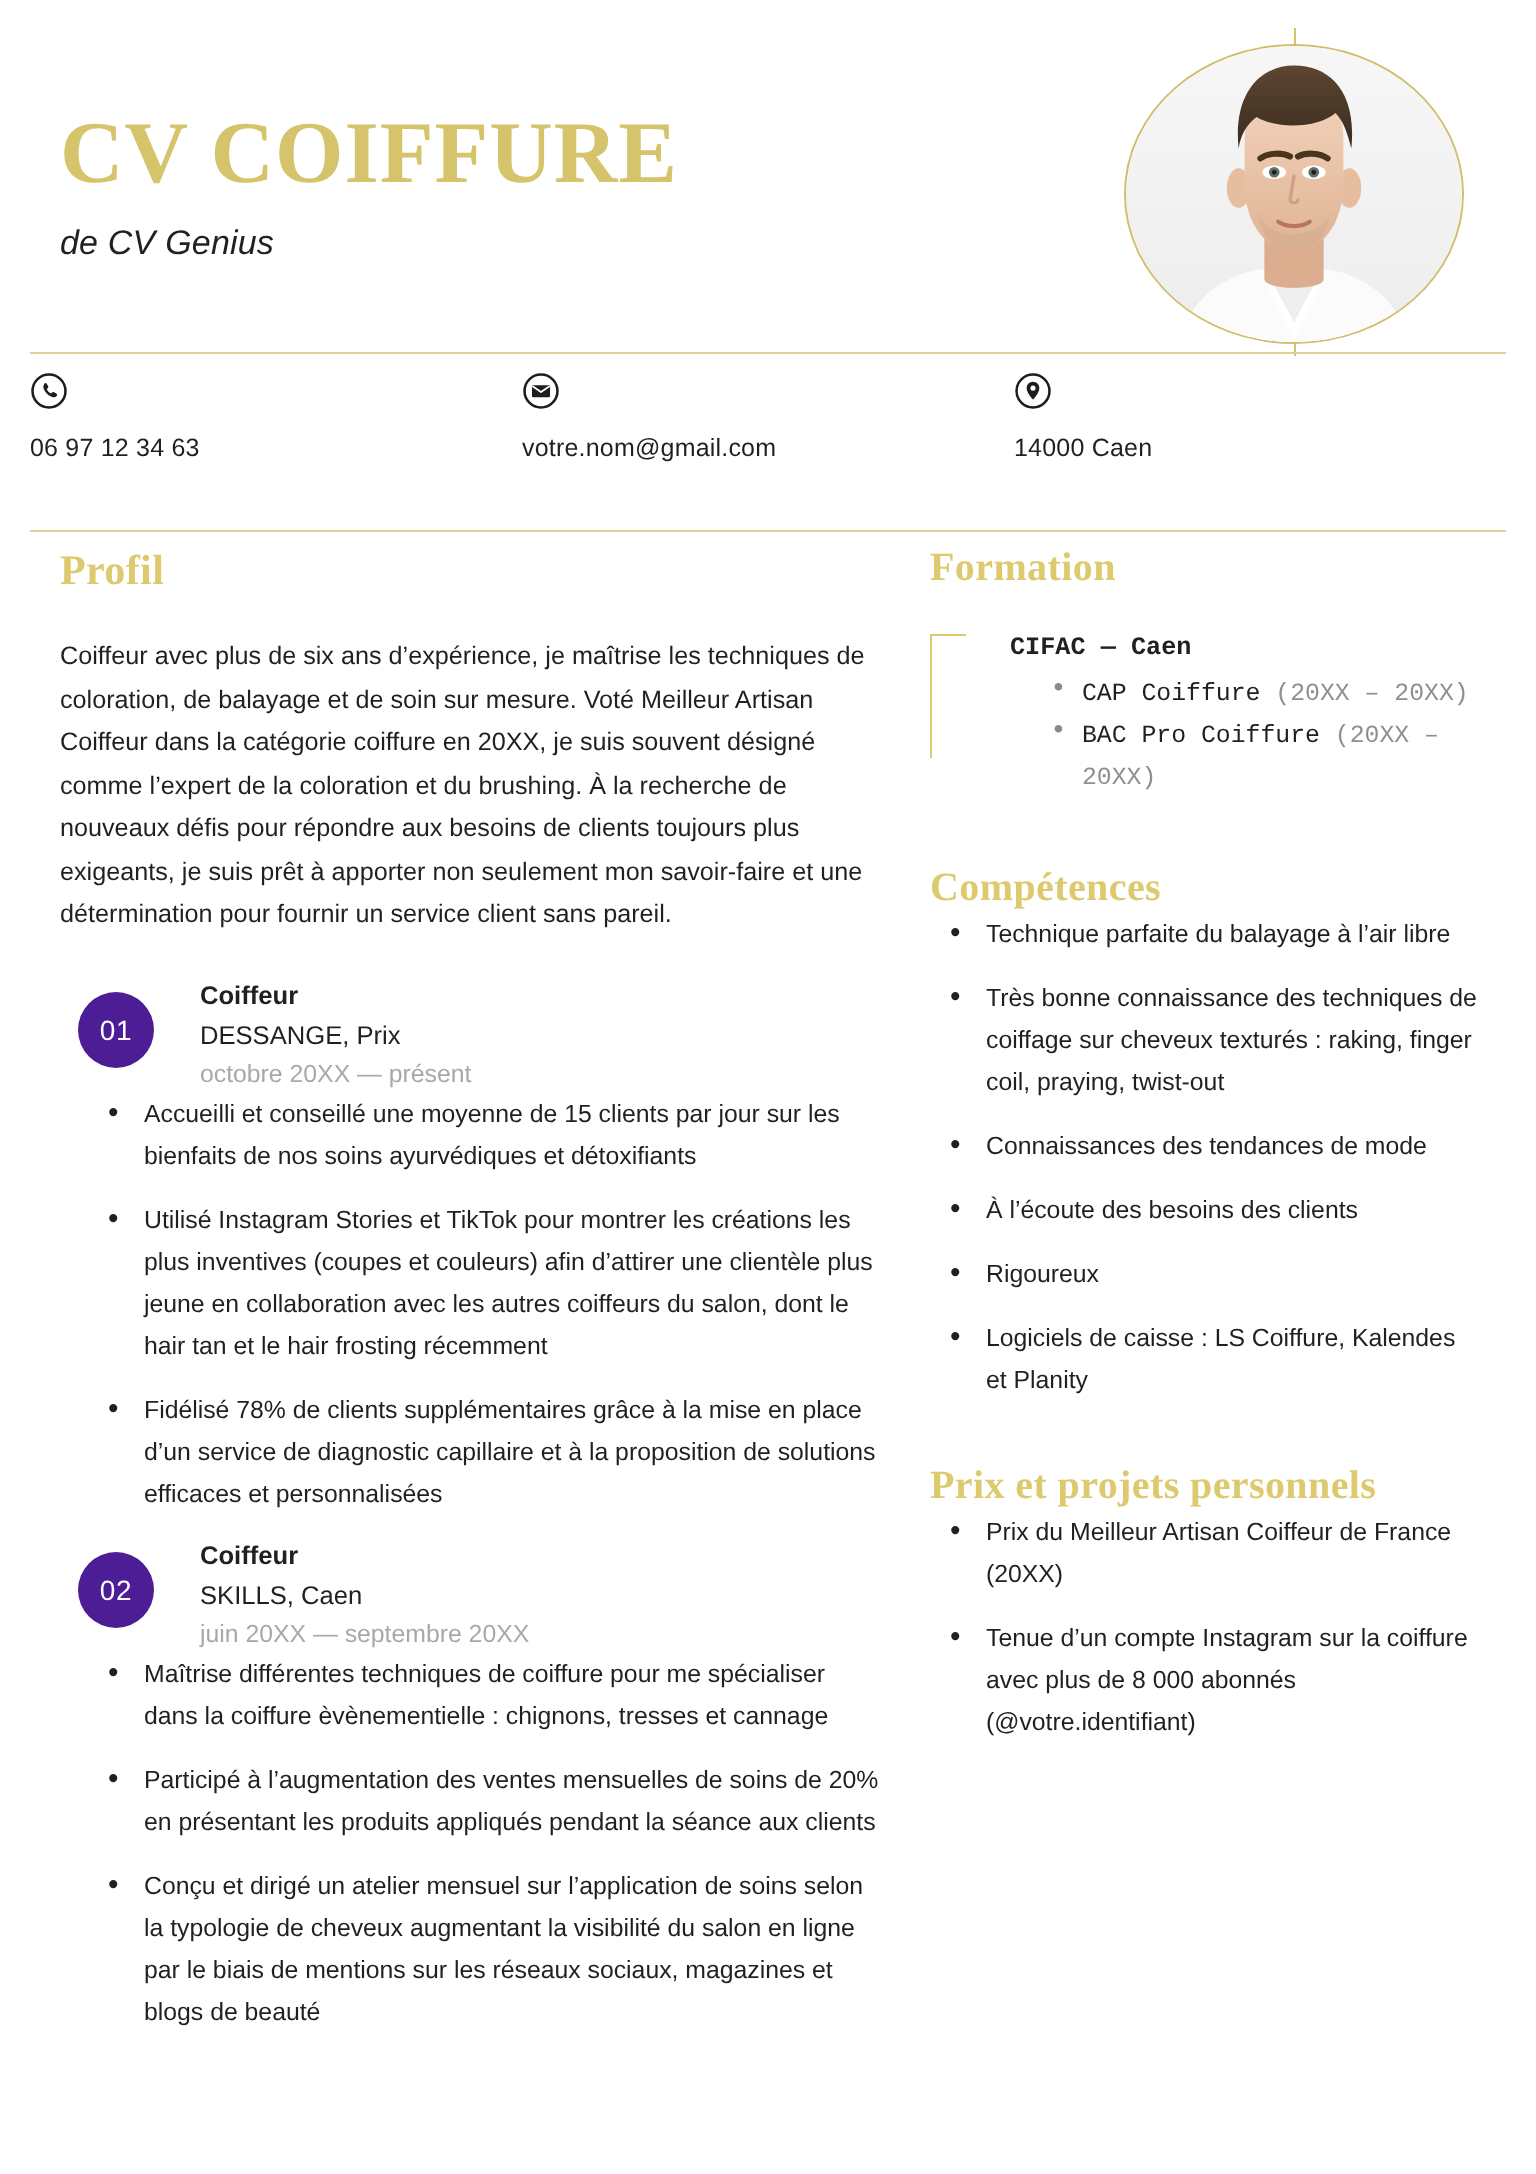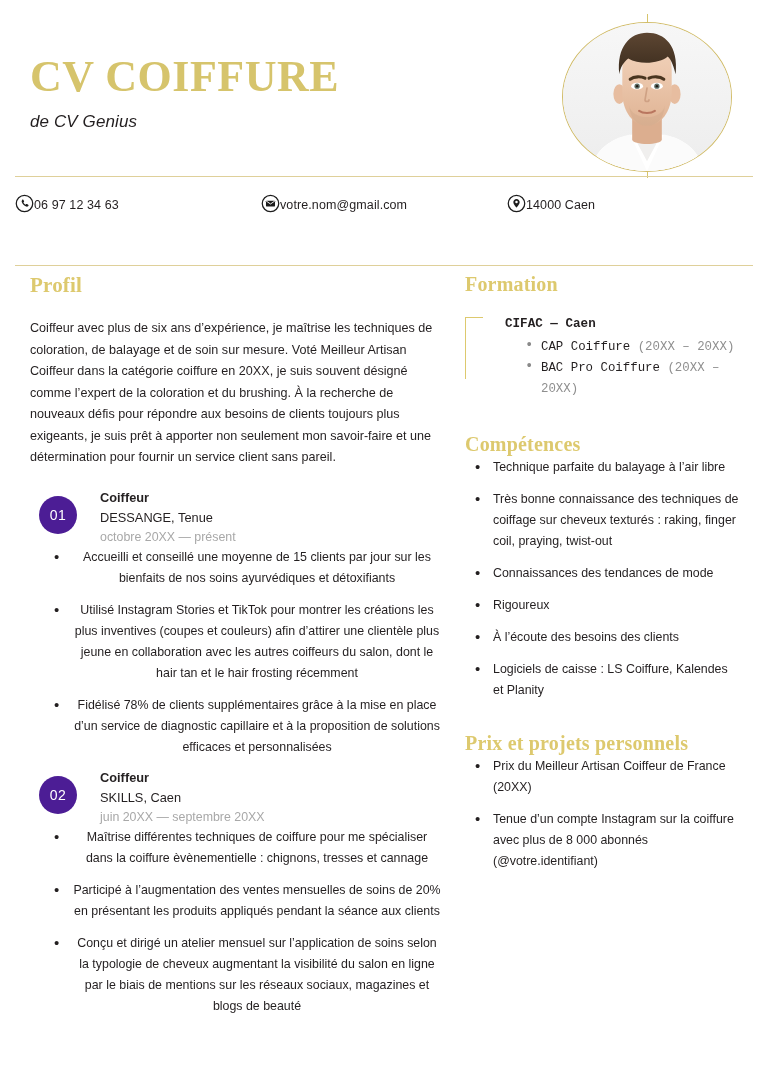--- a/index.html
+++ b/index.html
@@ -94,22 +94,22 @@
   .contact-row {
     position: absolute;
     left: 15px;
     top: 186px;
     width: 738px;
     display: flex;
   }
   .contact-item {
     flex: 1;
     display: flex;
-    flex-direction: row;
-    align-items: flex-end;
+    flex-direction: column;
+    align-items: flex-start;
   }
   .contact-icon {
     width: 19px;
     height: 19px;
     display: block;
   }
   .contact-icon svg { display: block; width: 19px; height: 19px; }
   .contact-text {
     margin-top: 11px;
     font-size: 12.5px;
@@ -217,21 +217,21 @@
   ul.bullets li::before {
     content: "\2022";
     position: absolute;
     left: 10px;
     top: -1px;
     font-size: 15px;
     color: #231f20;
   }
 
   .exp-bullets { margin-top: 10px; padding-left: 14px !important; }
-  .exp-bullets li { padding-left: 30px; text-align: center; }
+  .exp-bullets li { padding-left: 30px; }
 
   
   .formation-item {
     position: relative;
     margin-top: 18px;
     padding-left: 40px;
     font-family: Liberation Mono, monospace;
   }
   .formation-bracket {
     position: absolute;
@@ -394,21 +394,21 @@
     <div class="col-left">
 
       <div class="section-heading h-left">Profil</div>
       <div class="profile-text">Coiffeur avec plus de six ans d’expérience, je maîtrise les techniques de coloration, de balayage et de soin sur mesure. Voté Meilleur Artisan Coiffeur dans la catégorie coiffure en 20XX, je suis souvent désigné comme l’expert de la coloration et du brushing. À la recherche de nouveaux défis pour répondre aux besoins de clients toujours plus exigeants, je suis prêt à apporter non seulement mon savoir-faire et une détermination pour fournir un service client sans pareil.</div>
 
 
       <div class="exp-block mt-exp2">
         <div class="exp-head">
           <div class="exp-badge">01</div>
           <div class="exp-role">Coiffeur</div>
-          <div class="exp-company">DESSANGE, Tenue</div>
+          <div class="exp-company">DESSANGE, Prix</div>
           <div class="exp-dates">octobre 20XX — présent</div>
         </div>
         <ul class="bullets exp-bullets">
           <li>Accueilli et conseillé une moyenne de 15 clients par jour sur les bienfaits de nos soins ayurvédiques et détoxifiants</li>
           <li>Utilisé Instagram Stories et TikTok pour montrer les créations les plus inventives (coupes et couleurs) afin d’attirer une clientèle plus jeune en collaboration avec les autres coiffeurs du salon, dont le hair tan et le hair frosting récemment</li>
           <li>Fidélisé 78% de clients supplémentaires grâce à la mise en place d’un service de diagnostic capillaire et à la proposition de solutions efficaces et personnalisées</li>
         </ul>
       </div>
 
       <div class="exp-block">
@@ -438,22 +438,22 @@
           <li><span>CAP Coiffure</span> <span class="degree-years">(20XX – 20XX)</span></li>
           <li><span>BAC Pro Coiffure</span> <span class="degree-years">(20XX – 20XX)</span></li>
         </ul>
       </div>
 
       <div class="section-heading h-right mt-skills">Compétences</div>
       <ul class="bullets right-bullets">
         <li>Technique parfaite du balayage à l’air libre</li>
         <li>Très bonne connaissance des techniques de coiffage sur cheveux texturés : raking, finger coil, praying, twist-out</li>
         <li>Connaissances des tendances de mode</li>
+        <li>À l’écoute des besoins des clients</li>
         <li>Rigoureux</li>
-        <li>À l’écoute des besoins des clients</li>
         <li>Logiciels de caisse : LS Coiffure, Kalendes et Planity</li>
       </ul>
 
       <div class="section-heading h-right mt-prix">Prix et projets personnels</div>
       <ul class="bullets right-bullets">
         <li>Prix du Meilleur Artisan Coiffeur de France (20XX)</li>
         <li>Tenue d’un compte Instagram sur la coiffure avec plus de 8 000 abonnés (@votre.identifiant)</li>
       </ul>
 
     </div>

